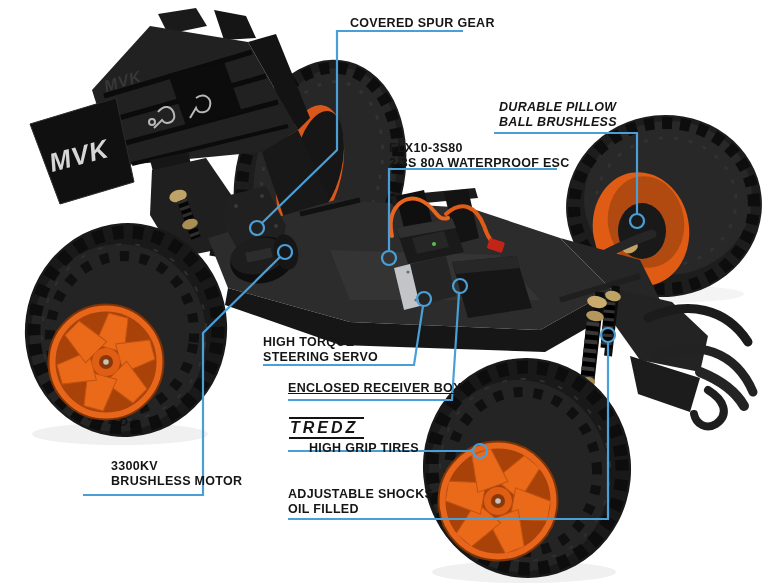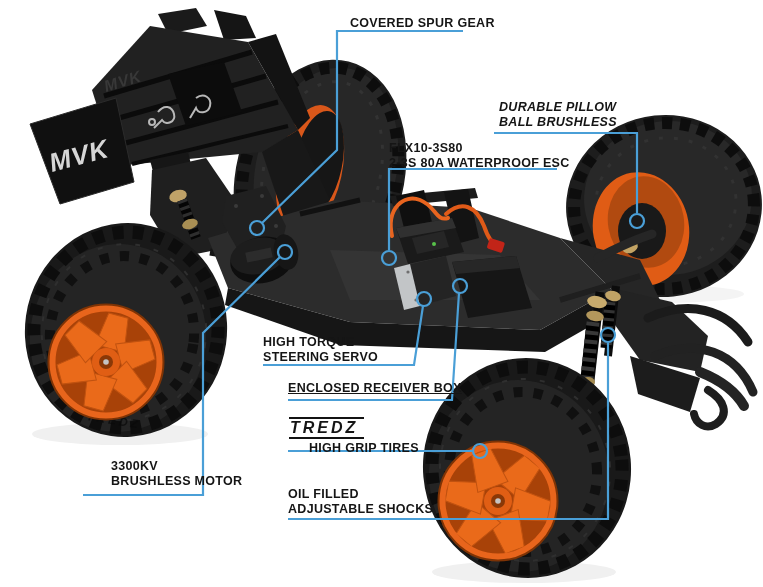--- a/index.html
+++ b/index.html
@@ -253,17 +253,17 @@
     <div class="tredz-logo">TREDZ</div>
     <div class="tredz-sub">HIGH GRIP TIRES</div>
   </div>
 
   <div class="callout" style="left:83px;top:459px;margin-left:28px;">
     <div>3300KV</div>
     <div>BRUSHLESS MOTOR</div>
   </div>
 
   <div class="callout" style="left:288px;top:487px;">
+    <div>ADJUSTABLE SHOCKS</div>
     <div>OIL FILLED</div>
-    <div>ADJUSTABLE SHOCKS</div>
   </div>
 
 </div>
 
 </body></html>

